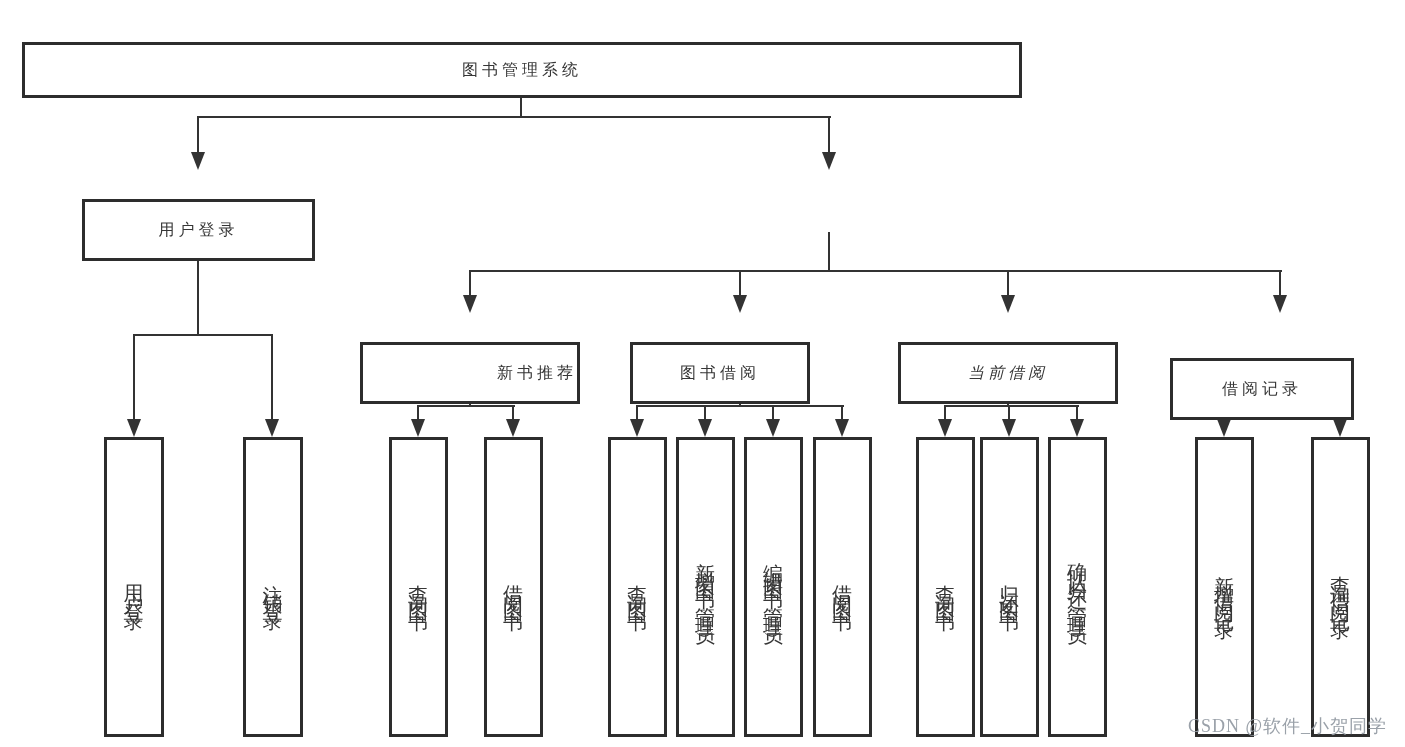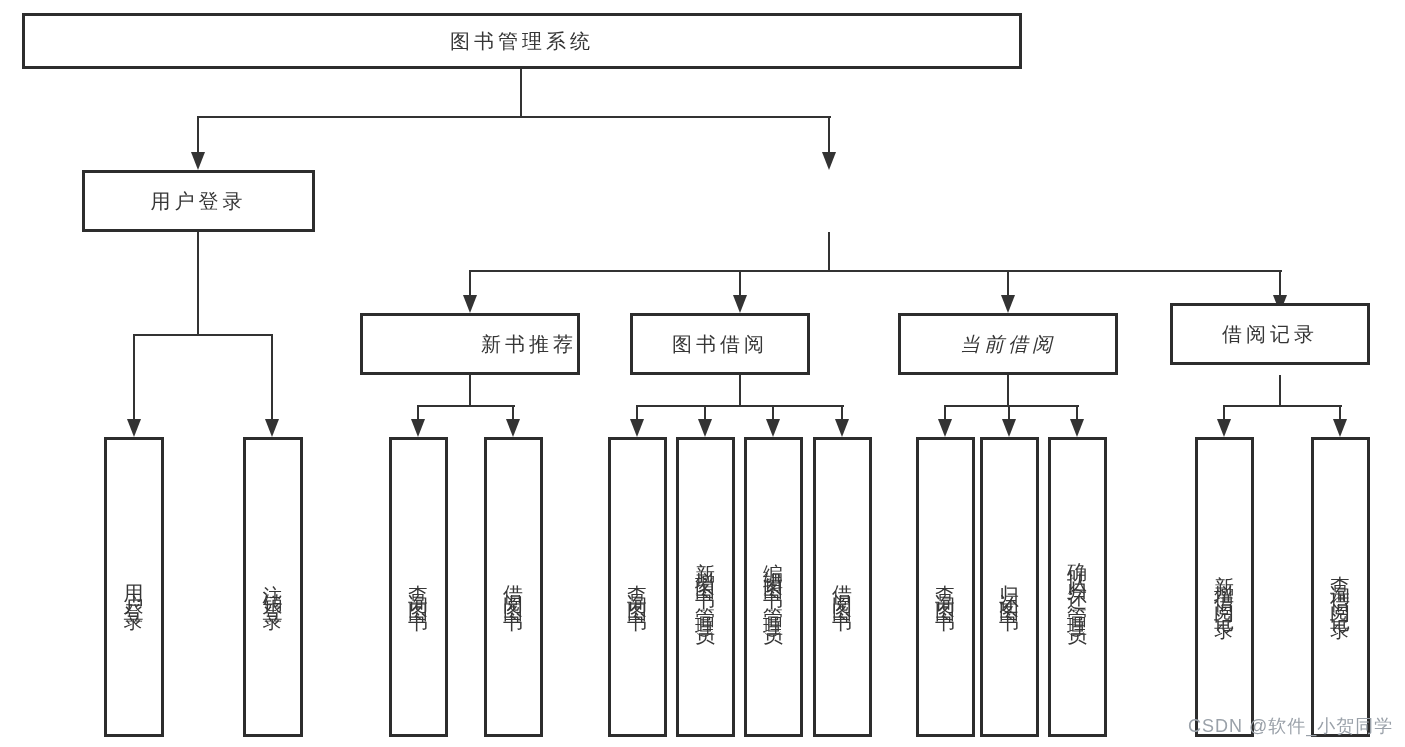--- a/index.html
+++ b/index.html
@@ -3,41 +3,41 @@
 <meta charset="utf-8">
 <style>
   html,body{margin:0;padding:0;background:#ffffff;}
   .canvas{
     position:relative;width:1405px;height:747px;background:#ffffff;overflow:hidden;
     font-family:"Liberation Sans","DejaVu Sans",sans-serif;color:#333333;
   }
   .box{
     position:absolute;box-sizing:border-box;background:#ffffff;
     border:3px solid #2d2d2d;display:flex;align-items:center;justify-content:center;
-    font-size:20px;letter-spacing:4px;color:#363636;z-index:2;
+    font-size:16px;letter-spacing:4px;color:#363636;z-index:2;margin-top:29px;
   }
   .vbox{
     position:absolute;box-sizing:border-box;background:#ffffff;
     border:3px solid #2d2d2d;display:flex;align-items:center;justify-content:center;
     z-index:2;
   }
   .vbox .vtext{
     writing-mode:vertical-rl;text-orientation:mixed;
     font-size:20px;letter-spacing:9px;color:#363636;line-height:1;
   }
   .vl{position:absolute;width:2px;background:#333333;z-index:1;}
   .hl{position:absolute;height:2px;background:#333333;z-index:1;}
   .arr{
     position:absolute;width:0;height:0;z-index:1;
     border-left:7px solid transparent;border-right:7px solid transparent;
     border-top:18px solid #333333;
   }
   .watermark{
     position:absolute;left:1188px;top:714px;z-index:3;
-    font-size:18px;letter-spacing:1px;color:#9aa1a9;white-space:nowrap;
+    font-size:18px;letter-spacing:1px;color:#9aa1a9;white-space:nowrap;font-family:Liberation Serif, serif;
   }
 </style>
 </head>
 <body>
 
 <div class="canvas">
 
   <div class="box" style="left:22px;top:13px;width:1000px;height:56px;">
     <span>图书管理系统</span>
   </div>
@@ -73,21 +73,21 @@
 
   <div class="box" style="left:360px;top:313px;width:220px;height:62px;justify-content:flex-end;">
     <span>新书推荐</span>
   </div>
   <div class="box" style="left:630px;top:313px;width:180px;height:62px;font-family:Liberation Serif, serif;">
     <span>图书借阅</span>
   </div>
   <div class="box" style="left:898px;top:313px;width:220px;height:62px;font-style:italic;">
     <span>当前借阅</span>
   </div>
-  <div class="box" style="left:1170px;top:303px;width:200px;height:62px;">
+  <div class="box" style="left:1170px;top:329px;width:184px;height:62px;">
     <span>借阅记录</span>
   </div>
 
   <div class="vl" style="left:469px;top:375px;height:31px;"></div>
   <div class="hl" style="left:417px;top:405px;width:98px;"></div>
   <div class="vl" style="left:417px;top:405px;height:14px;"></div>
   <div class="arr" style="left:411px;top:419px;"></div>
   <div class="vl" style="left:512px;top:405px;height:14px;"></div>
   <div class="arr" style="left:506px;top:419px;"></div>
 

